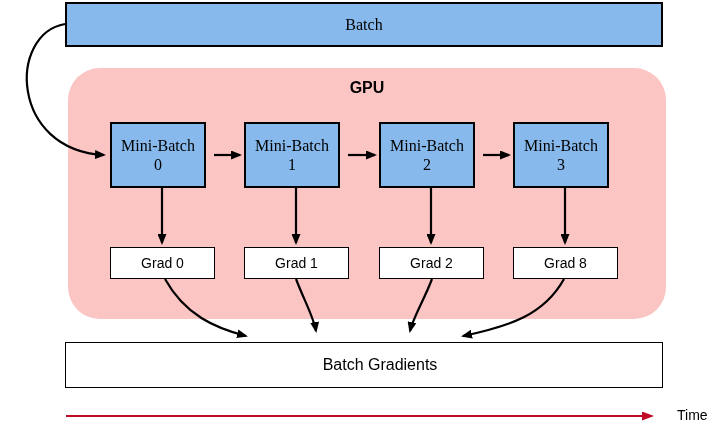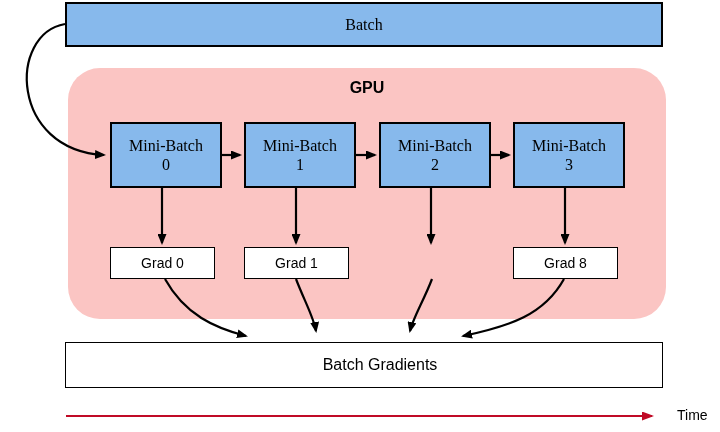--- a/index.html
+++ b/index.html
@@ -39,21 +39,21 @@
   }
   #gpu-label {
     position: absolute;
     top: 11px; left: 0; width: 100%;
     text-align: center;
     font-weight: bold;
     font-size: 16px;
     color: #000;
   }
   .mini-batch {
-    top: 122px; width: 112px; height: 66px;
+    top: 122px; width: 96px; height: 66px;
     font-size: 16px; line-height: 19px;
     z-index: 3;
     flex-direction: column;
   }
   #mb0 { left: 110px; }
   #mb1 { left: 244px; }
   #mb2 { left: 379px; }
   #mb3 { left: 513px; }
   .grad {
     top: 247px; width: 105px; height: 32px;
@@ -140,20 +140,23 @@
     <span>Mini-Batch</span>
     <span>3</span>
   </div>
 
   <div id="grad0" class="box white-box grad">
     <span>Grad 0</span>
   </div>
   <div id="grad1" class="box white-box grad">
     <span>Grad 1</span>
   </div>
+  <div id="grad2" class="box white-box grad">
+    <span>Grad 2</span>
+  </div>
   <div id="grad3" class="box white-box grad">
     <span>Grad 8</span>
   </div>
 
   <div id="batch-gradients-box" class="box white-box">
     <span>Batch Gradients</span>
   </div>
 
   <div id="time-label">Time</div>
 

